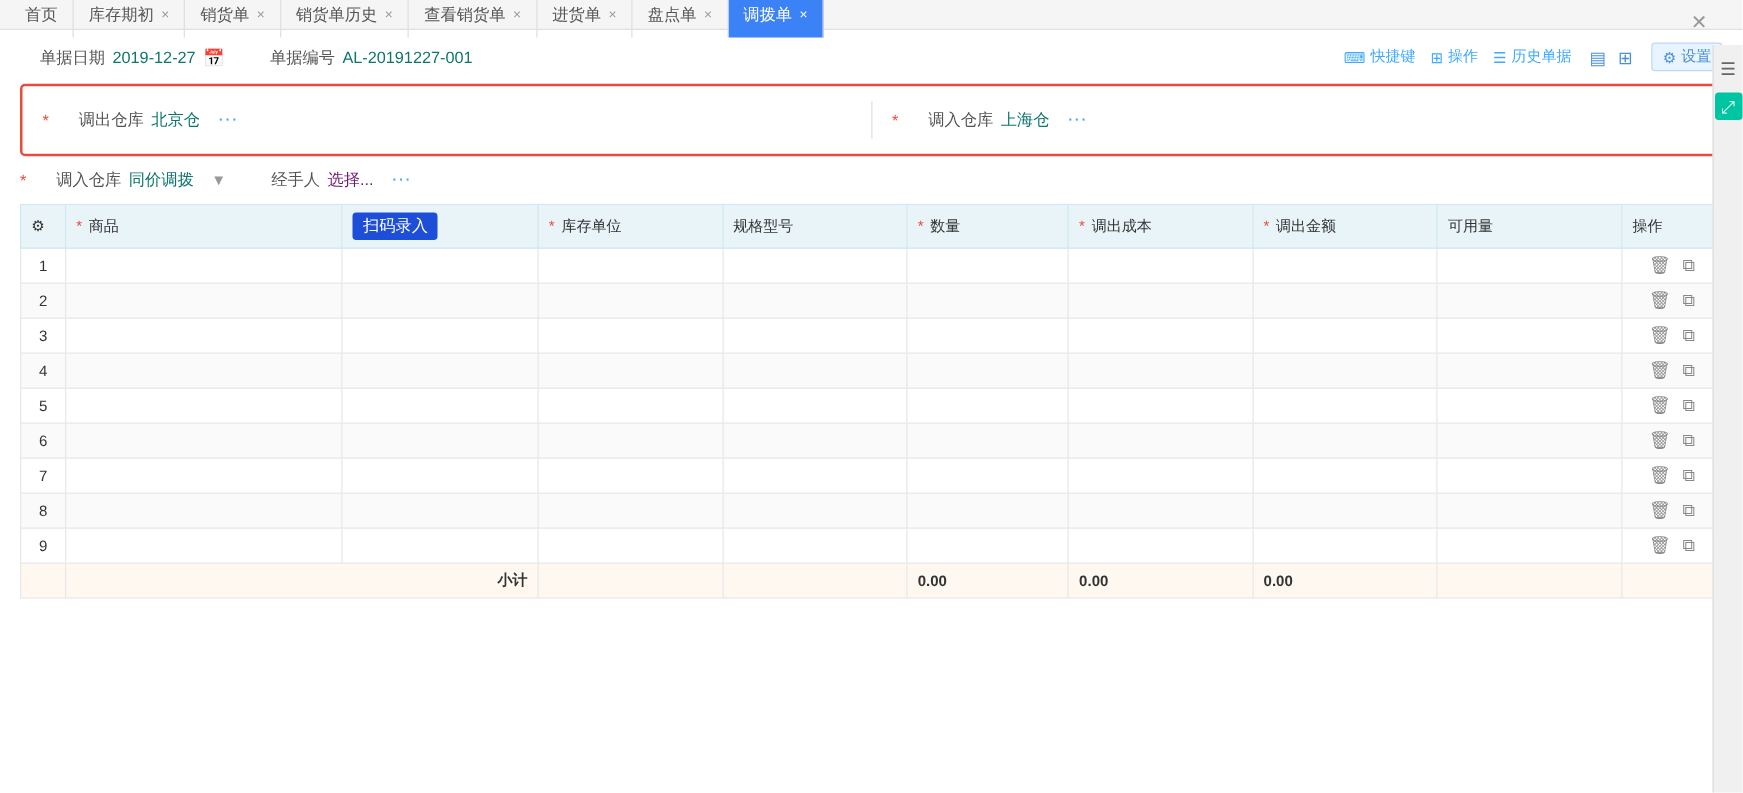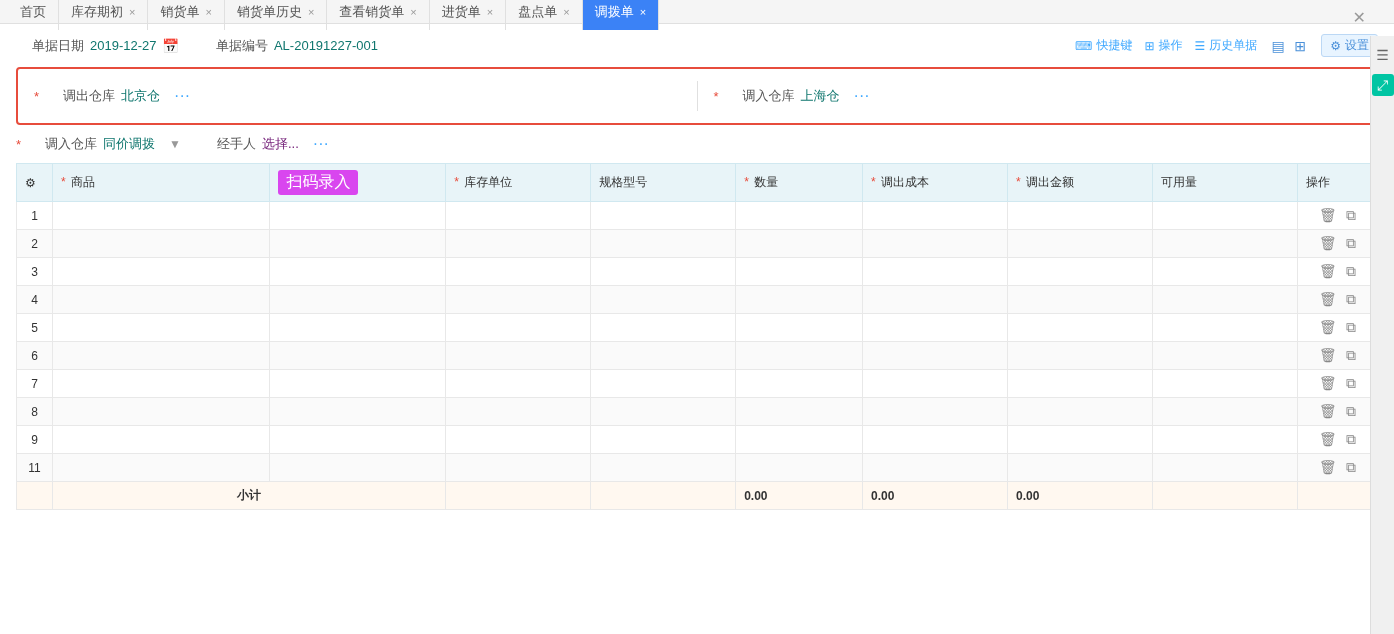--- a/index.html
+++ b/index.html
@@ -201,26 +201,26 @@
     }
 
     
     .th-gear {
       width: 36px;
       text-align: center;
     }
 
     
     .scan-btn {
-      background: #d946ef;
+      background: #1d4ed8;
       color: #fff;
       border: none;
       border-radius: 3px;
       padding: 2px 8px;
-      font-size: 16px;
+      font-size: 13px;
       cursor: pointer;
     }
 
     
     .subtotal-row td {
       background: #fff8f0 !important;
       font-weight: bold;
     }
 
     
@@ -542,39 +542,24 @@
           <td class="col-spec"></td>
           <td class="col-qty"></td>
           <td class="col-cost"></td>
           <td class="col-amount"></td>
           <td class="col-avail"></td>
           <td class="col-ops">
             <span class="op-icon">🗑</span>
             <span class="op-icon">⧉</span>
           </td>
         </tr>
-        <tr>
-          <td class="row-num">11</td>
-          <td class="col-product"></td>
-          <td></td>
-          <td class="col-unit"></td>
-          <td class="col-spec"></td>
-          <td class="col-qty"></td>
-          <td class="col-cost"></td>
-          <td class="col-amount"></td>
-          <td class="col-avail"></td>
-          <td class="col-ops">
-            <span class="op-icon">🗑</span>
-            <span class="op-icon">⧉</span>
-          </td>
-        </tr>
 
         <tr class="subtotal-row">
           <td class="row-num"></td>
-          <td colspan="2" style="text-align:center;">小计</td>
+          <td colspan="2" style="text-align:right;">小计</td>
           <td></td>
           <td></td>
           <td>0.00</td>
           <td>0.00</td>
           <td>0.00</td>
           <td></td>
           <td></td>
         </tr>
       </tbody>
     </table>

